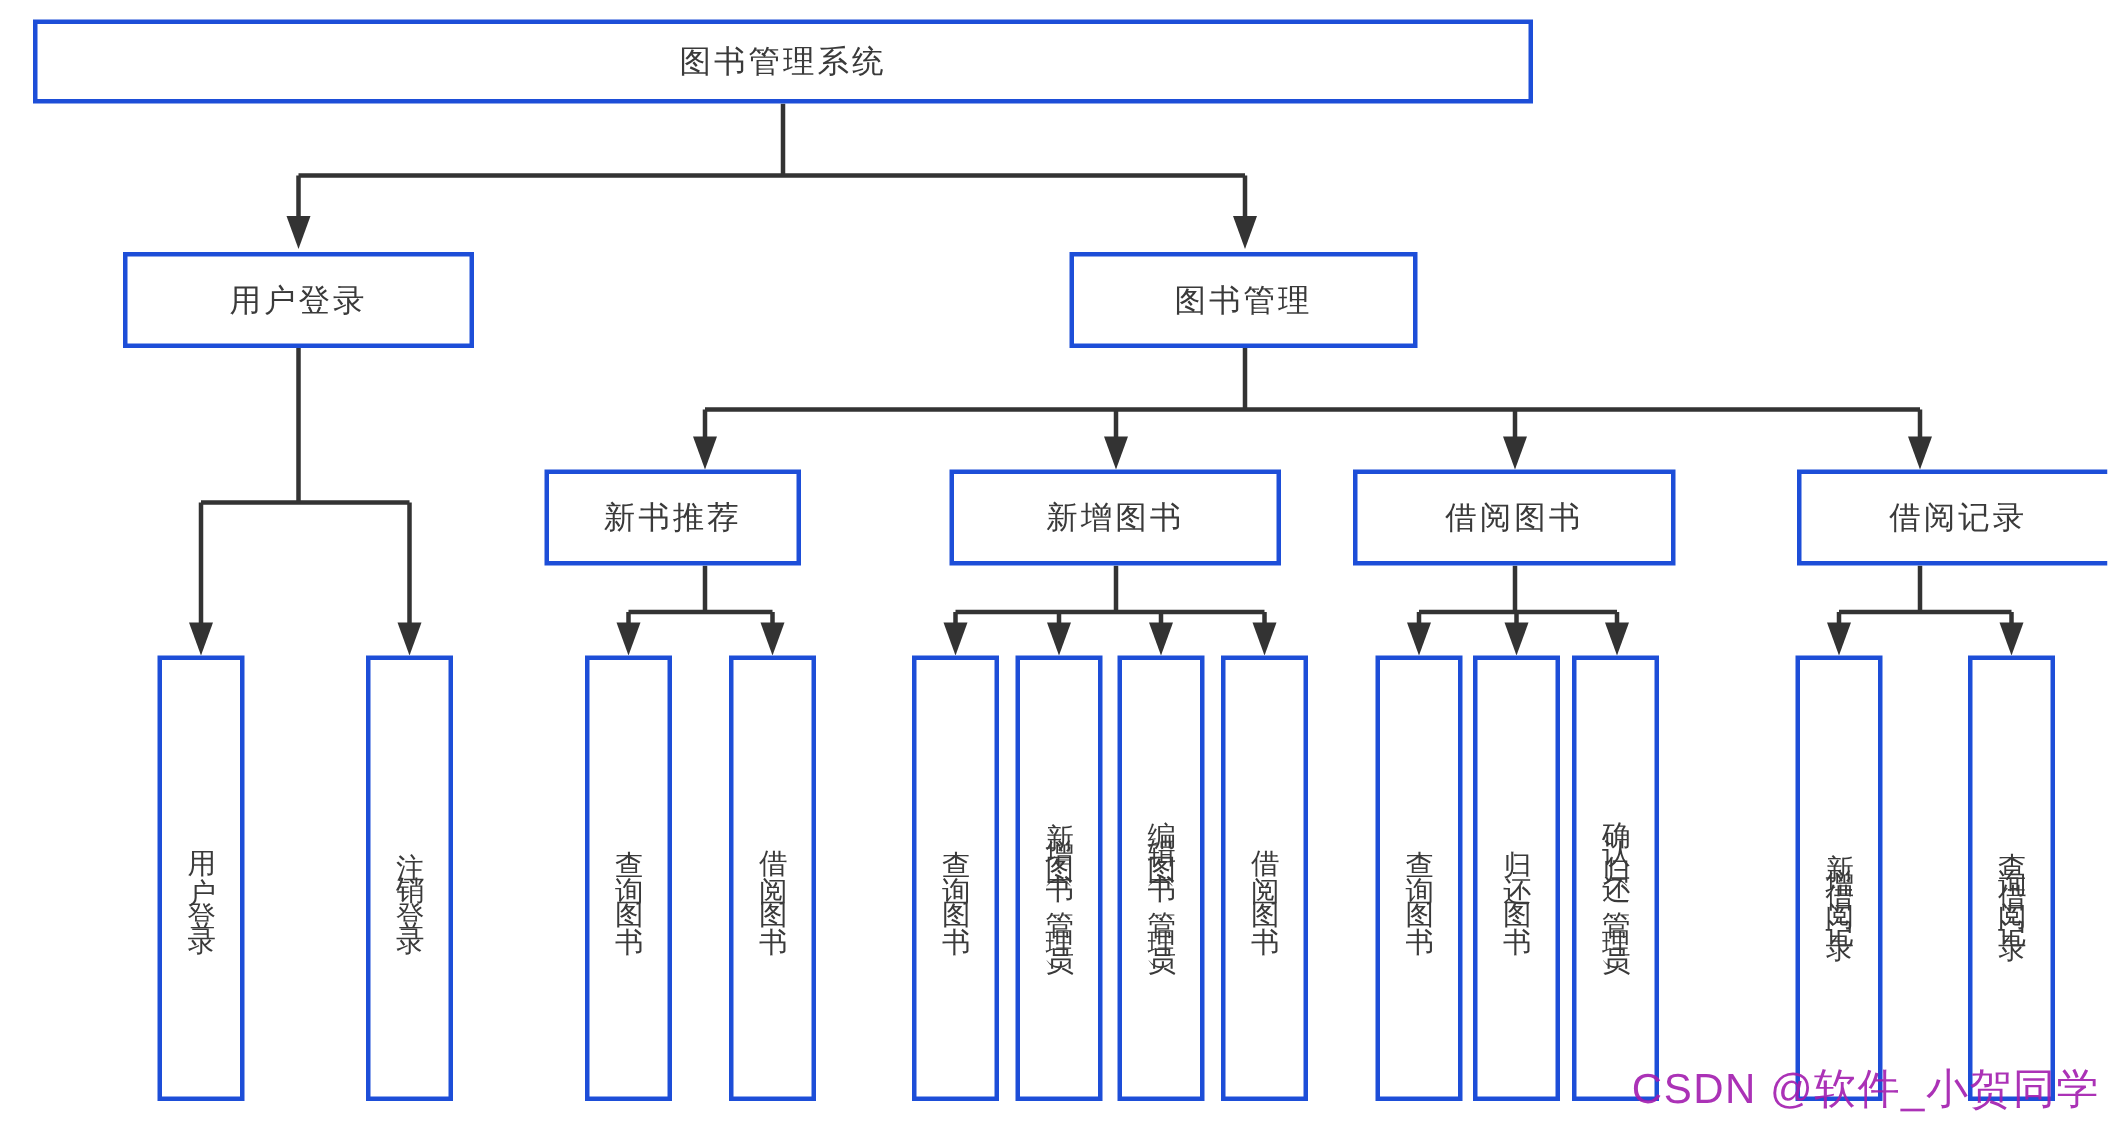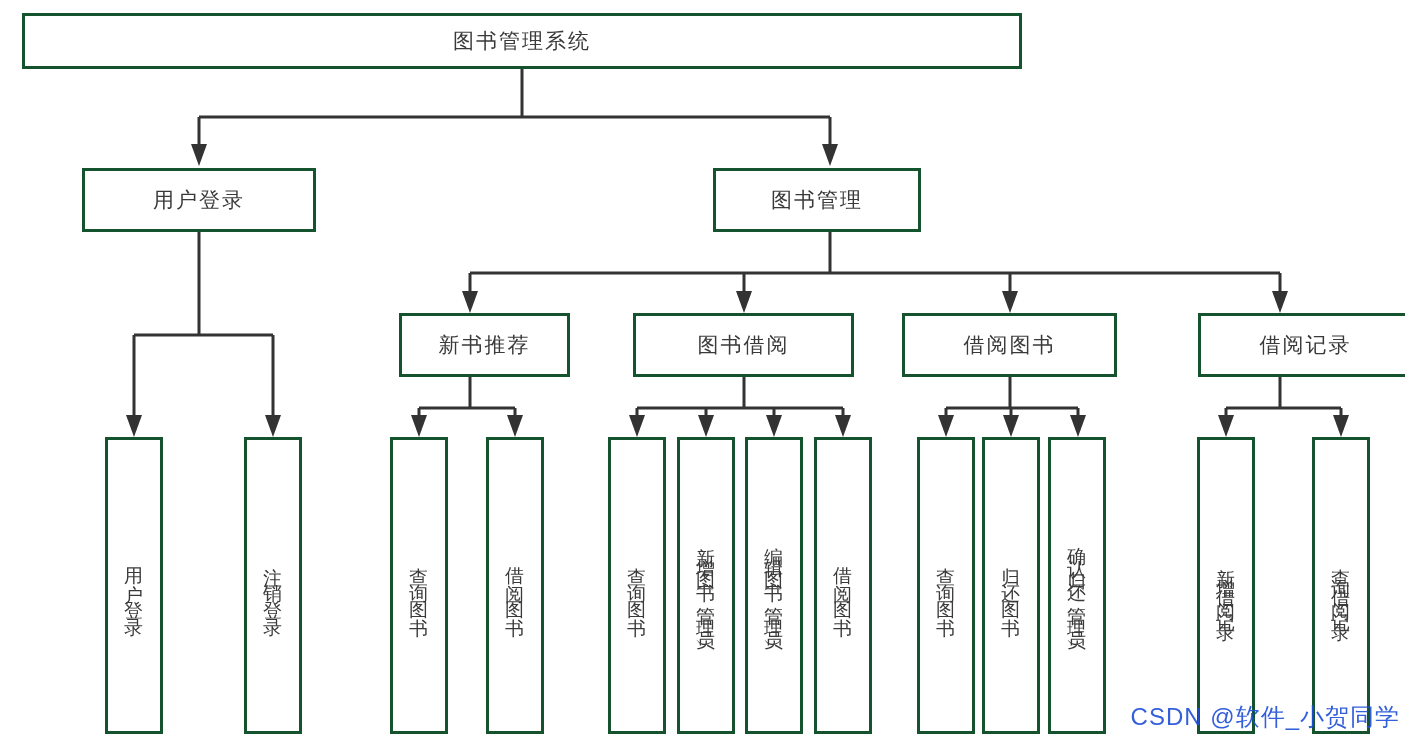--- a/index.html
+++ b/index.html
@@ -13,21 +13,21 @@
   }
   .lines {
     position: absolute;
     left: 0; top: 0;
     width: 1405px; height: 747px;
     z-index: 1;
   }
   .node {
     position: absolute;
     box-sizing: border-box;
-    border: 3px solid #14532d;
+    border: 3px solid #1d4ed8;
     background: #ffffff;
     color: #3a3a3a;
     display: flex;
     align-items: center;
     justify-content: center;
     z-index: 2;
   }
   .hnode { font-size: 21px; letter-spacing: 2px; }
   .vnode { font-size: 19px; }
   .vnode span {
@@ -35,39 +35,39 @@
     text-orientation: mixed;
     line-height: 1;
     white-space: nowrap;
   }
   .v4 span { letter-spacing: 17px; }
   .v6 span { letter-spacing: 11px; }
   .v9 span { letter-spacing: 12px; }
   
   .n-root  { left: 22px;  top: 13px;  width: 1000px; height: 56px; }
   .n-l2a   { left: 82px;  top: 168px; width: 234px;  height: 64px; }
-  .n-l2b   { left: 713px; top: 168px; width: 208px;  height: 64px; }
-  .n-l3a   { left: 363px; top: 313px; width: 171px;  height: 64px; margin-left: 36px; }
+  .n-l2b   { left: 713px; top: 168px; width: 232px;  height: 64px; }
+  .n-l3a   { left: 363px; top: 313px; width: 171px;  height: 64px; }
   .n-l3b   { left: 633px; top: 313px; width: 221px;  height: 64px; }
   .n-l3c   { left: 902px; top: 313px; width: 215px;  height: 64px; }
   .n-l3d   { left: 1198px;top: 313px; width: 215px;  height: 64px; }
   .leaf    { top: 437px; width: 58px; height: 297px; }
   .n-g1a { left: 105px; }  .n-g1b { left: 244px; }
   .n-g2a { left: 390px; }  .n-g2b { left: 486px; }
   .n-g3a { left: 608px; }  .n-g3b { left: 677px; }
   .n-g3c { left: 745px; }  .n-g3d { left: 814px; }
   .n-g4a { left: 917px; }  .n-g4b { left: 982px; }
   .n-g4c { left: 1048px; }
   .n-g5a { left: 1197px; } .n-g5b { left: 1312px; }
   .watermark {
     position: absolute;
     right: 5px;
-    bottom: 14px;
-    font-size: 24px;
-    color: #1d4ed8;
+    bottom: 2px;
+    font-size: 28px;
+    color: #a21caf;
     opacity: 0.9;
     z-index: 3;
     letter-spacing: 1px;
   }
 </style>
 </head>
 <body>
 
 <div class="canvas">
 
@@ -104,21 +104,21 @@
       <polygon points="1333,415 1349,415 1341,437"></polygon>
     </g>
   </svg>
 
   <div class="node hnode n-root">图书管理系统</div>
 
   <div class="node hnode n-l2a">用户登录</div>
   <div class="node hnode n-l2b">图书管理</div>
 
   <div class="node hnode n-l3a">新书推荐</div>
-  <div class="node hnode n-l3b">图书借阅</div>
+  <div class="node hnode n-l3b">新增图书</div>
   <div class="node hnode n-l3c">借阅图书</div>
   <div class="node hnode n-l3d">借阅记录</div>
 
   <div class="node vnode v4 leaf n-g1a">
     <span>用户登录</span>
   </div>
   <div class="node vnode v4 leaf n-g1b">
     <span>注销登录</span>
   </div>
 

